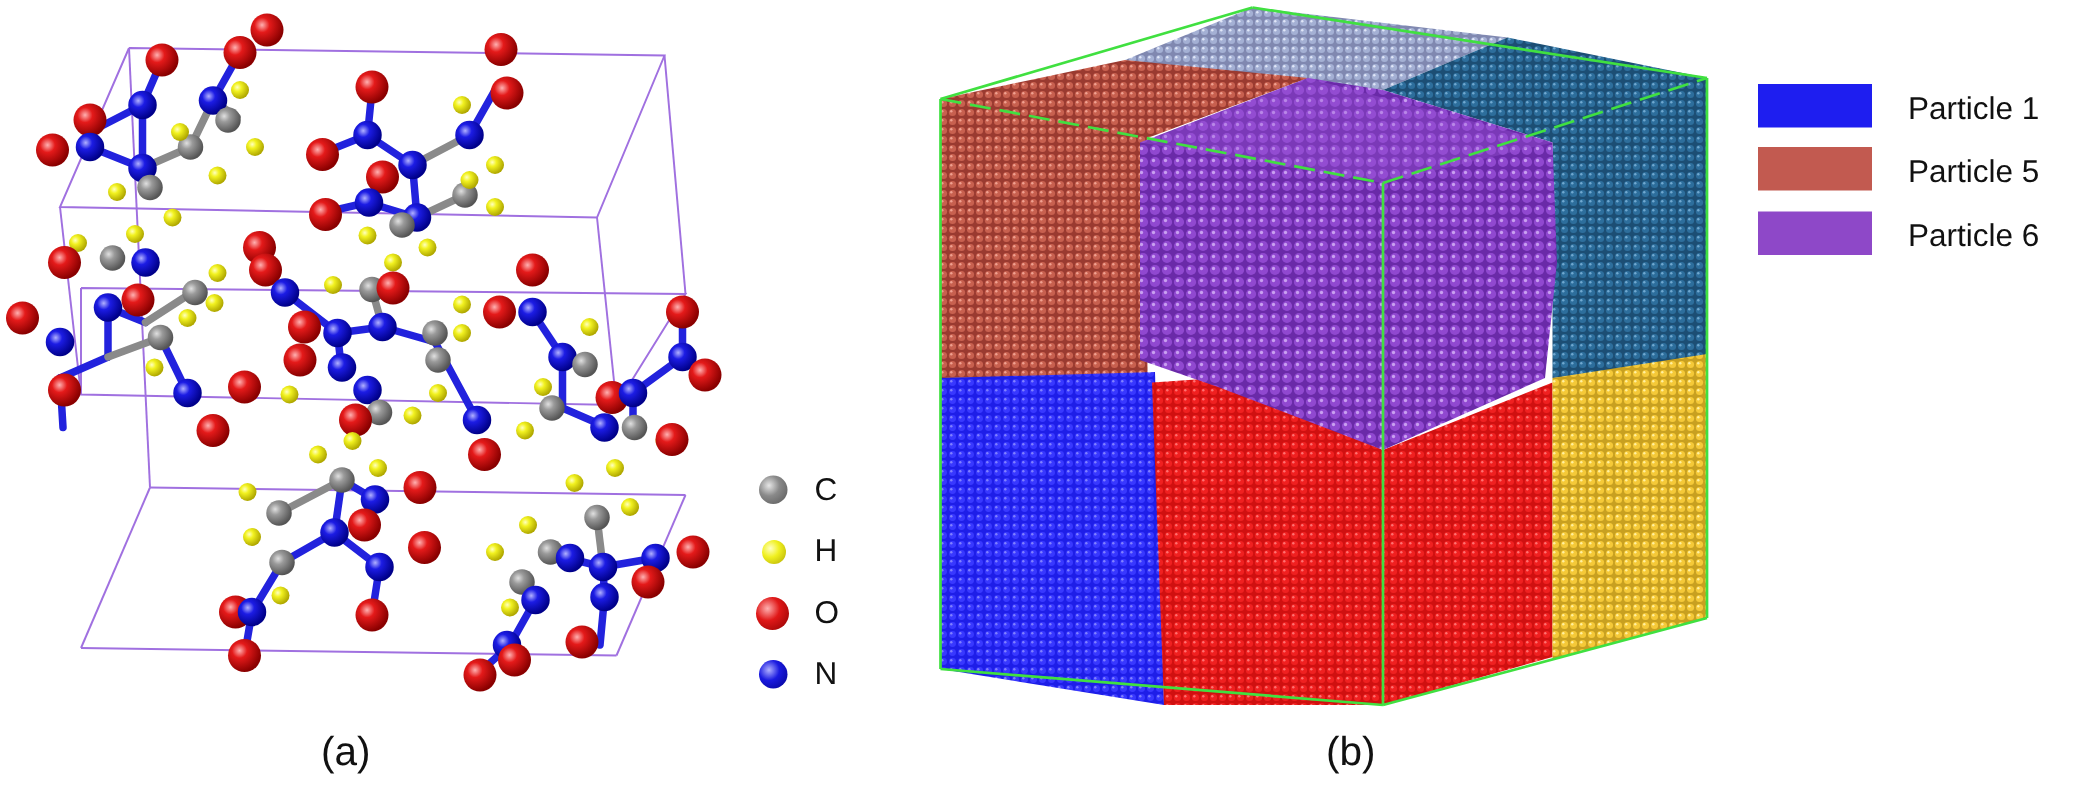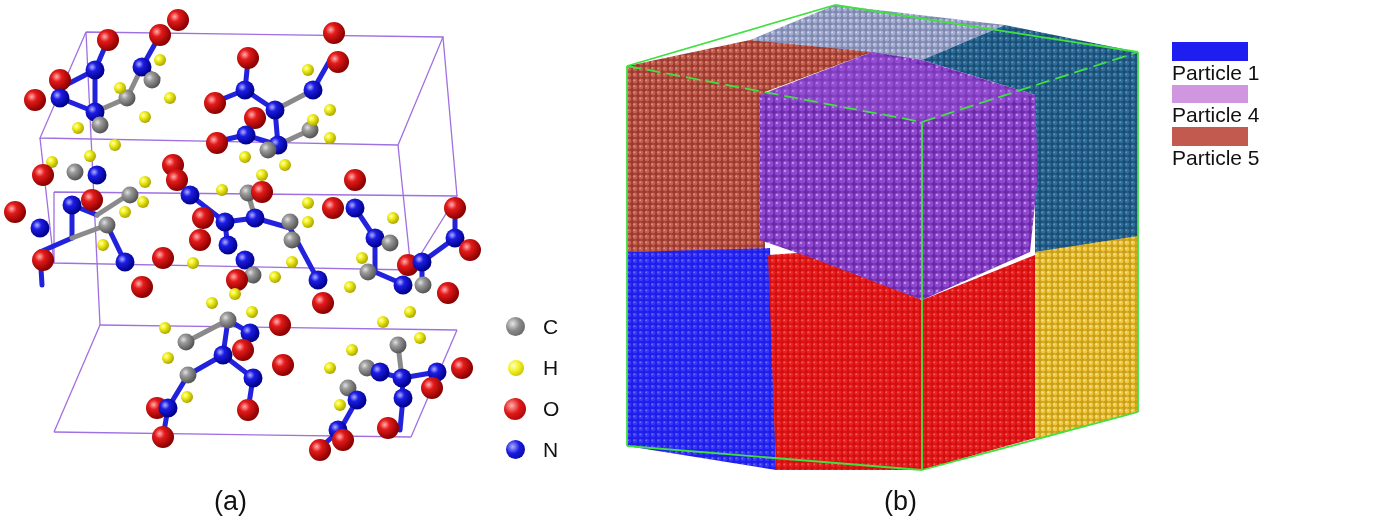--- a/index.html
+++ b/index.html
@@ -8,21 +8,21 @@
   .panel { position: absolute; top: 0; }
   #panel-a { left: 0; width: 590px; height: 525px; }
   #panel-b { left: 590px; width: 805px; height: 525px; }
   svg { position: absolute; left: 0; top: 0; }
   .caption { position: absolute; font-size: 27px; color: #111; }
   .atom-legend { position: absolute; left: 498px; top: 306px; width: 90px; }
   .atom-row { position: relative; height: 41px; display: flex; align-items: center; }
   .atom-ball { width: 19px; height: 19px; border-radius: 50%; margin-left: 8px; margin-right: 18px; }
   .atom-label { font-size: 21px; }
   .part-legend { position: absolute; left: 582px; top: 42px; }
-  .part-row { display: flex; align-items: flex-start; height: 42.7px; flex-direction: column; }
+  .part-row { display: flex; align-items: flex-end; height: 42.7px; }
   .swatch { width: 76px; height: 29px; margin-right: 24px; }
   .part-label { font-size: 21px; white-space: nowrap; }
 </style>
 </head>
 <body>
 
 <div class="panel" id="panel-a">
   <svg width="590" height="525" viewBox="0 0 590 525">
     <defs>
       <radialGradient id="gC" cx="35%" cy="35%" r="65%">
@@ -358,23 +358,23 @@
       <line x1="332" y1="122" x2="548" y2="52" stroke-dasharray="14 6"></line>
     </g>
   </svg>
 
   <div class="part-legend">
     <div class="part-row">
       <div class="swatch" style="background:#1e1ef0;"></div>
       <span class="part-label">Particle 1</span>
     </div>
     <div class="part-row">
-      <div class="swatch" style="background:#d096e0;"></div>
-      <span class="part-label">Particle 4</span>
-    </div>
-    <div class="part-row">
       <div class="swatch" style="background:#c25a50;"></div>
       <span class="part-label">Particle 5</span>
     </div>
+    <div class="part-row">
+      <div class="swatch" style="background:#8e48c8;"></div>
+      <span class="part-label">Particle 6</span>
+    </div>
   </div>
 
   <div class="caption" style="left: 294px; top: 486px;">(b)</div>
 </div>
 
 </body></html>

